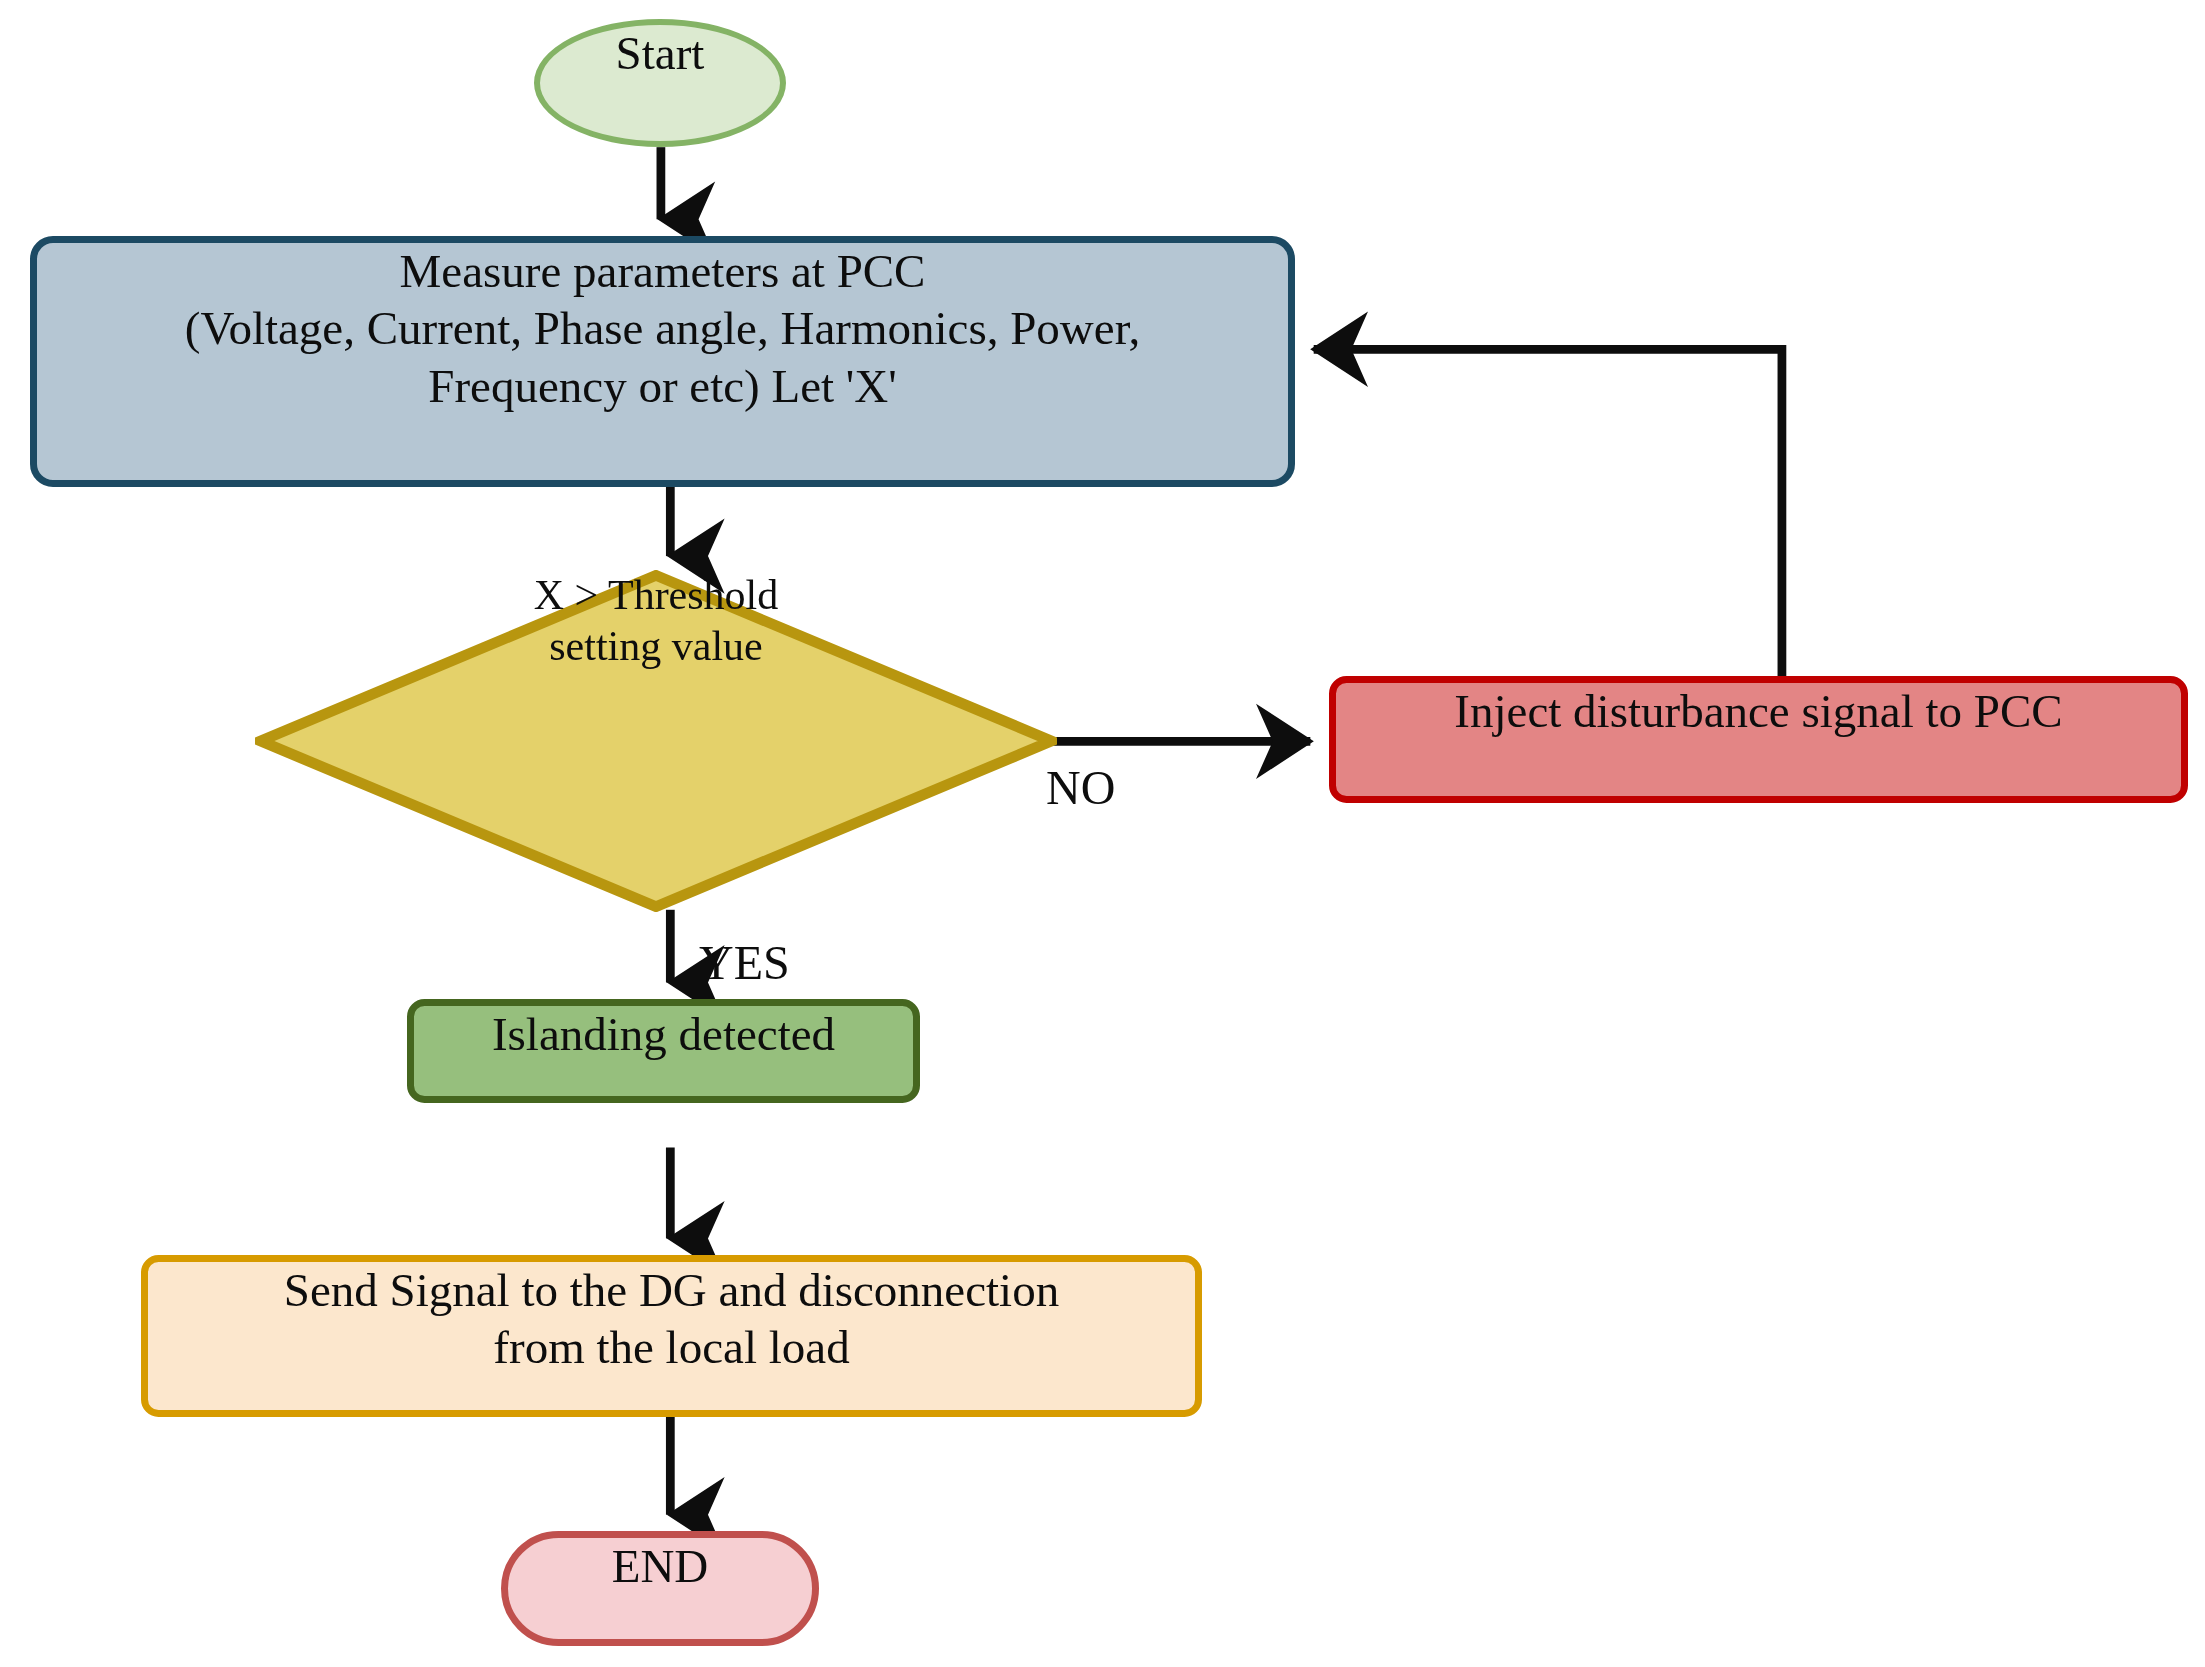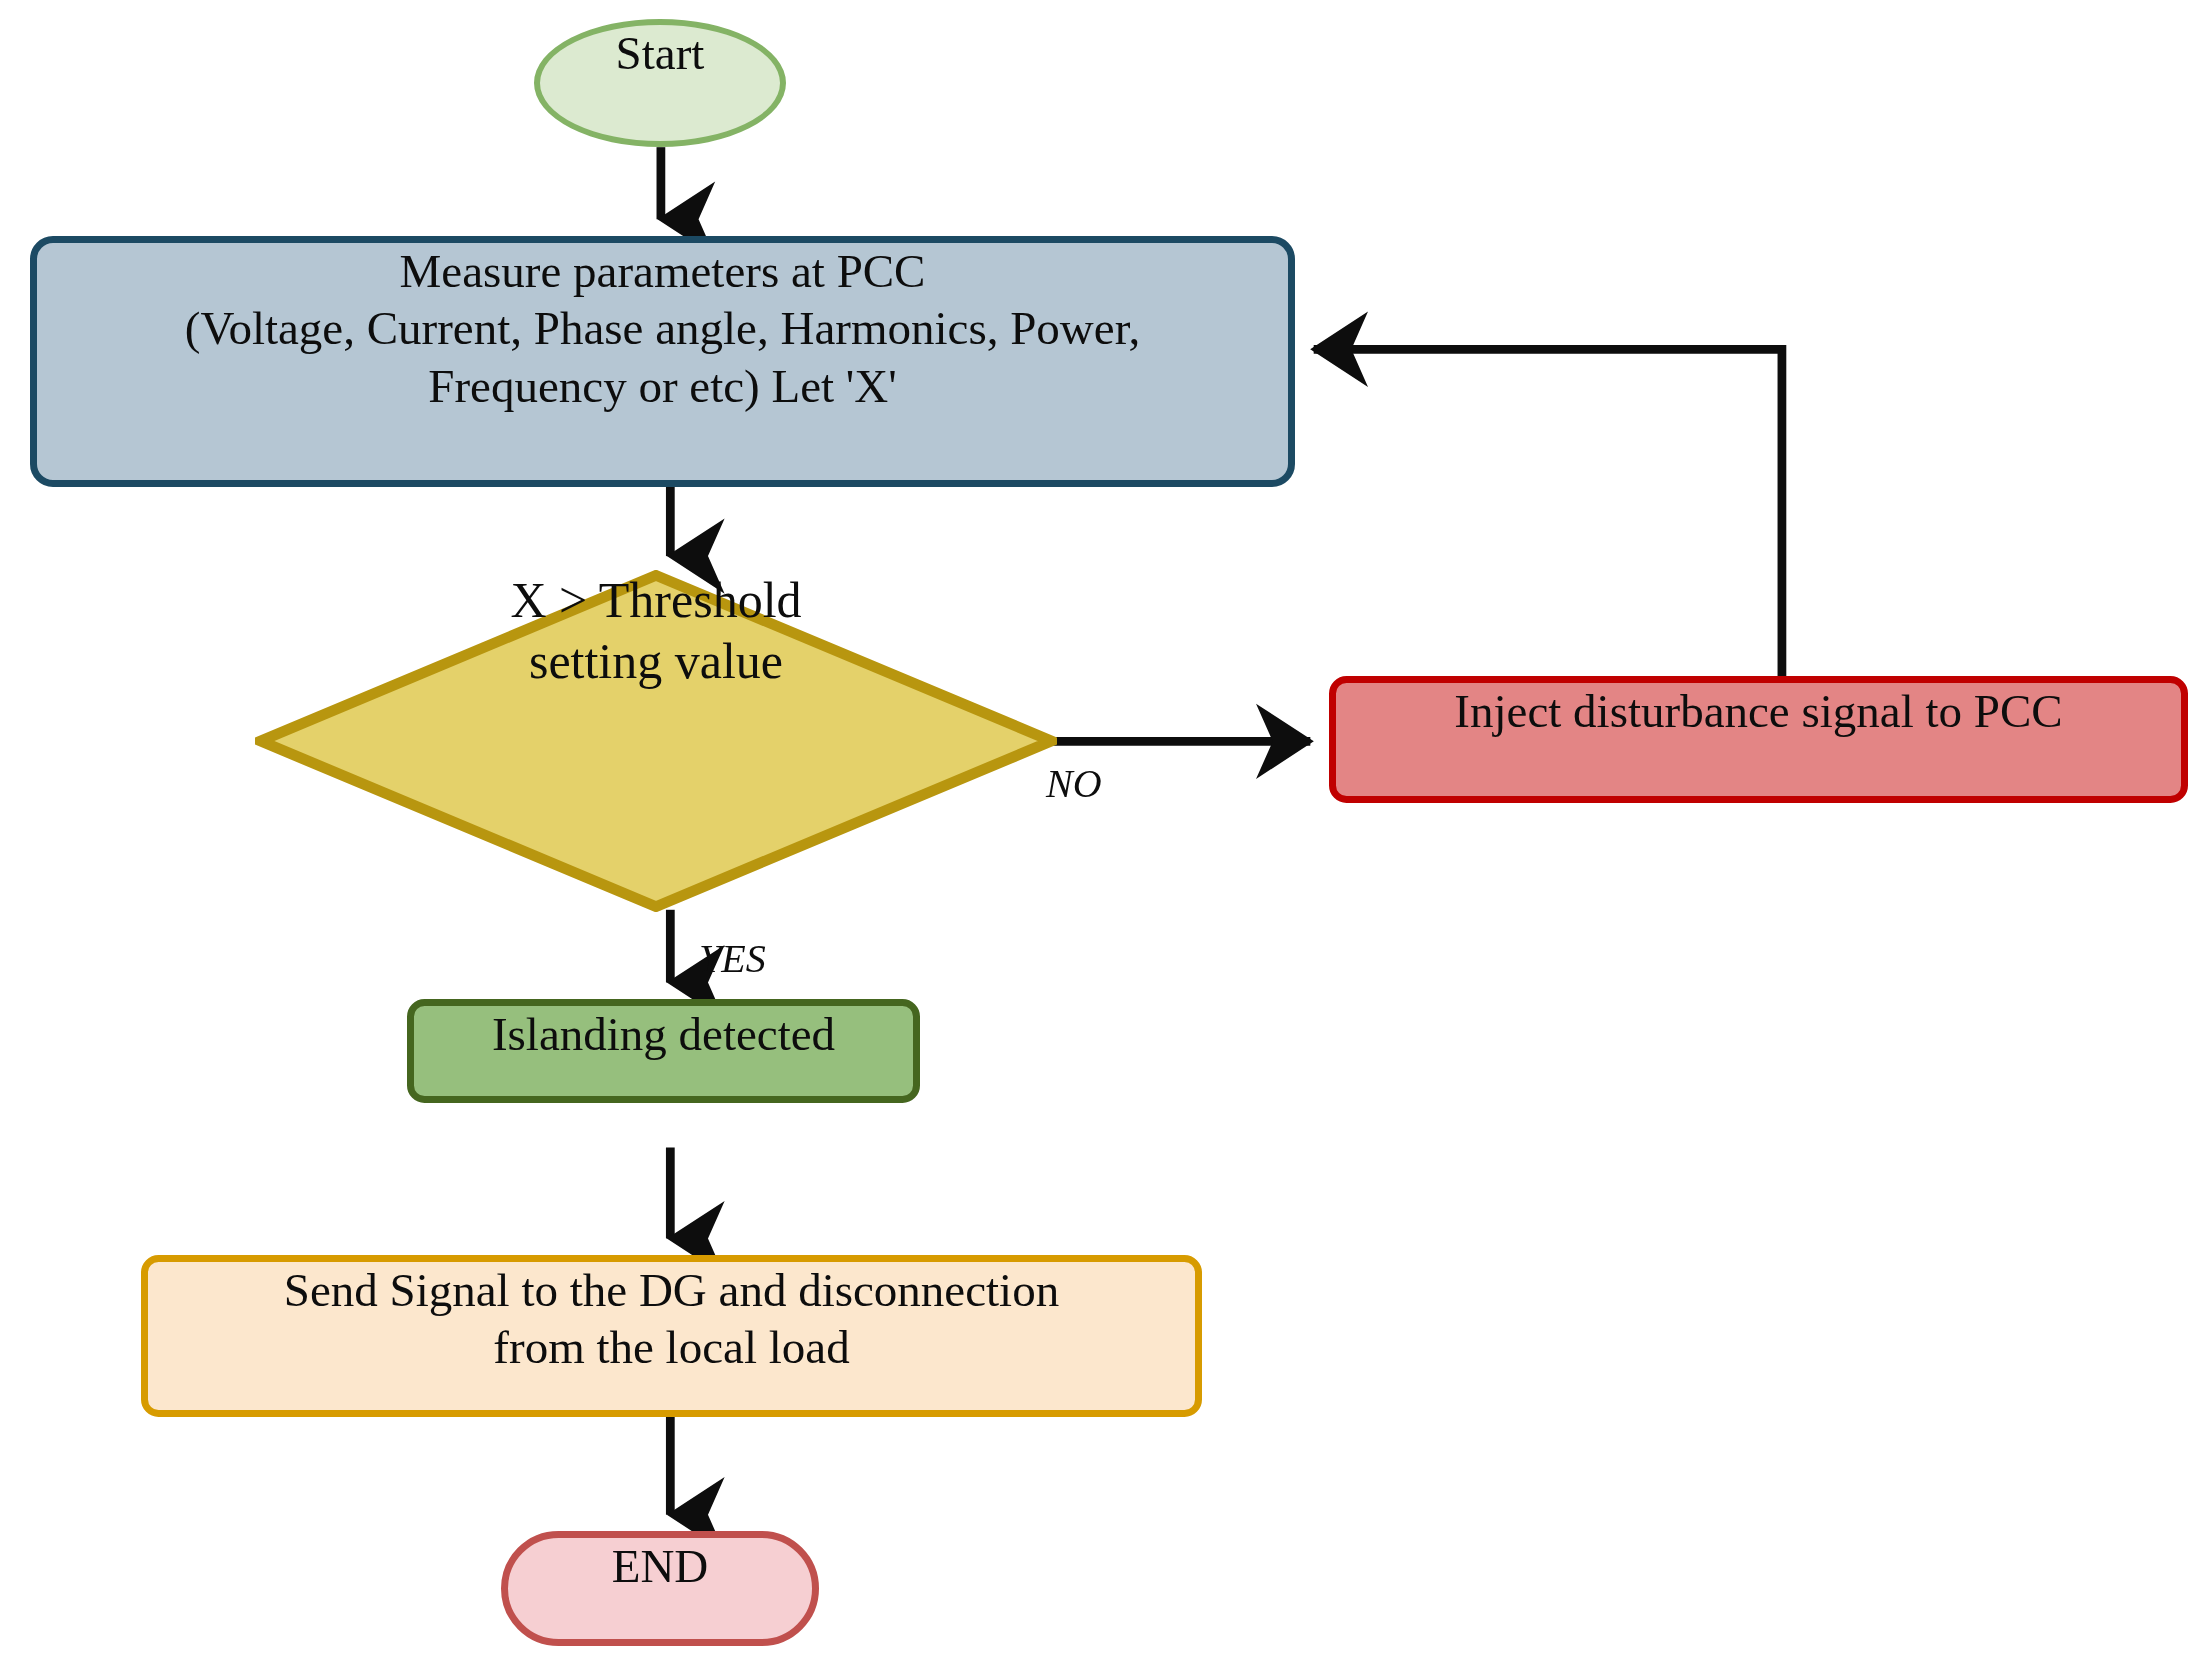--- a/index.html
+++ b/index.html
@@ -67,21 +67,21 @@
     border-radius: 23px;
     font-size: 47px;
   }
 
   
   #node-decision {
     left: 255px;
     top: 570px;
     width: 802px;
     height: 342px;
-    font-size: 50px;
+    font-size: 42px;
   }
   #node-decision .diamond-svg {
     position: absolute;
     left: 0;
     top: 0;
     width: 100%;
     height: 100%;
   }
   #node-decision .node-text {
     position: relative;
@@ -134,25 +134,24 @@
     background: #f6cfd2;
     border: 7.4px solid #c0504d;
     border-radius: 61px;
     font-size: 47px;
   }
 
   
   .edge-label {
     position: absolute;
     color: #0d0d0d;
-    font-size: 40px;
+    font-size: 48px;
     line-height: 1;
     z-index: 4;
     white-space: nowrap;
-    font-style: italic;
   }
   #label-no  { left: 1046px; top: 764px; }
   #label-yes { left: 699px; top: 922px; margin-top: 17px; }
 </style>
 </head>
 <body>
 
 <div id="canvas">
 
   <svg id="edges" viewBox="0 0 3273 2475">

